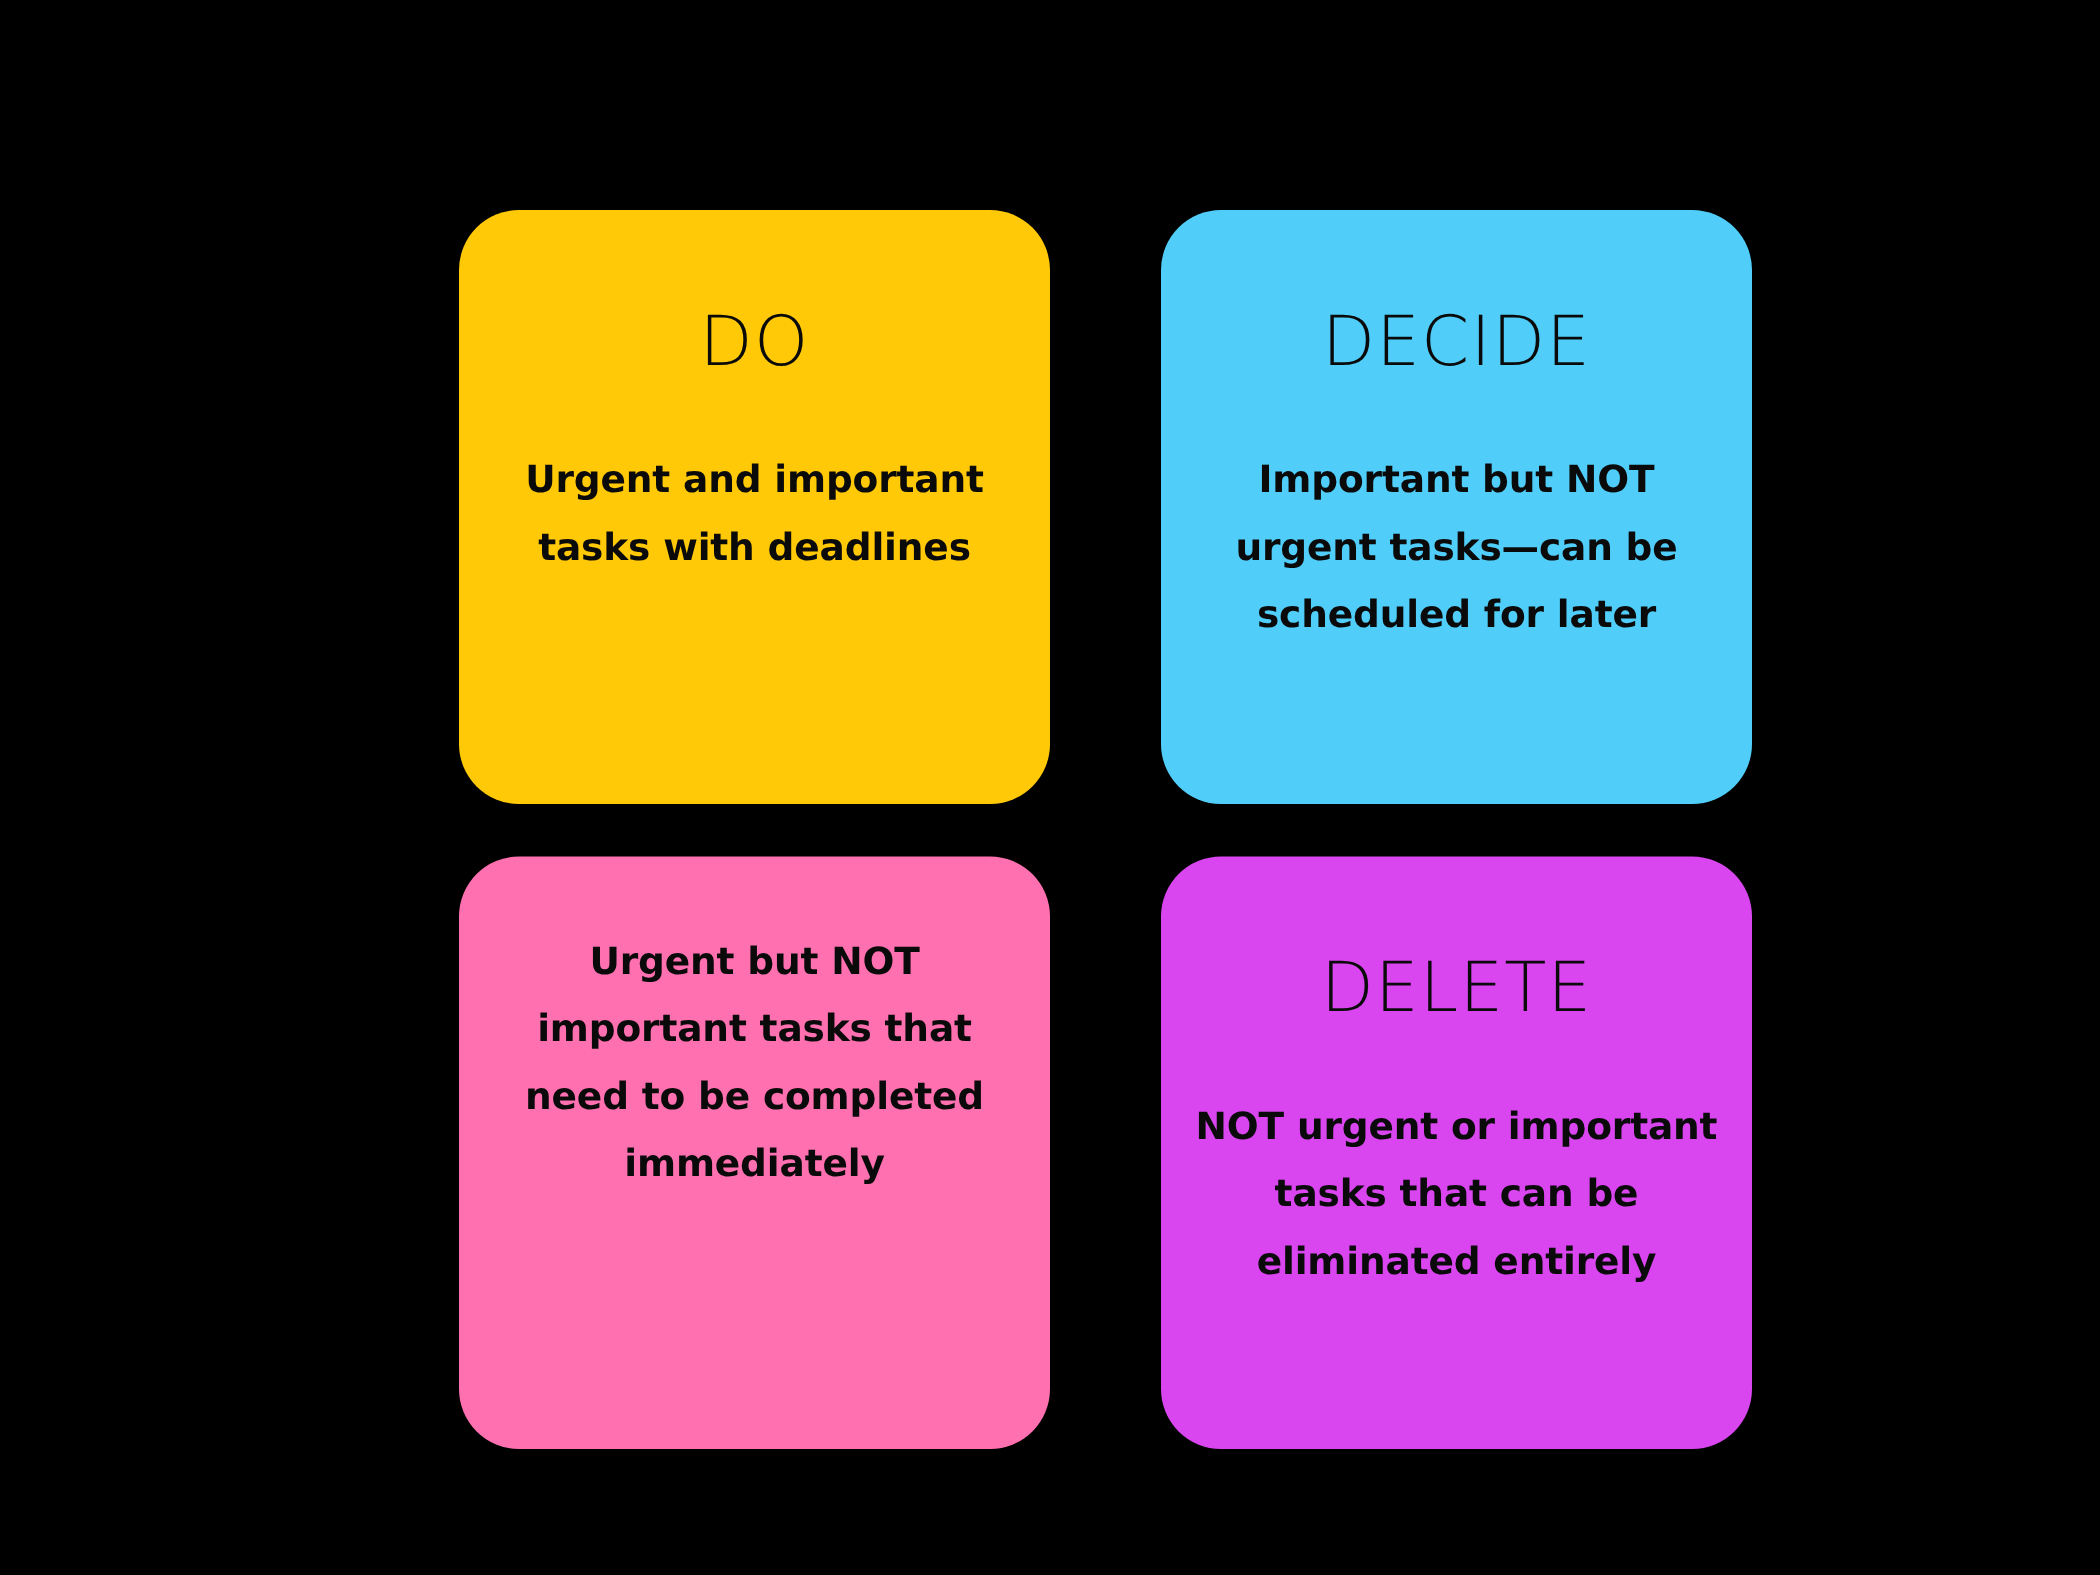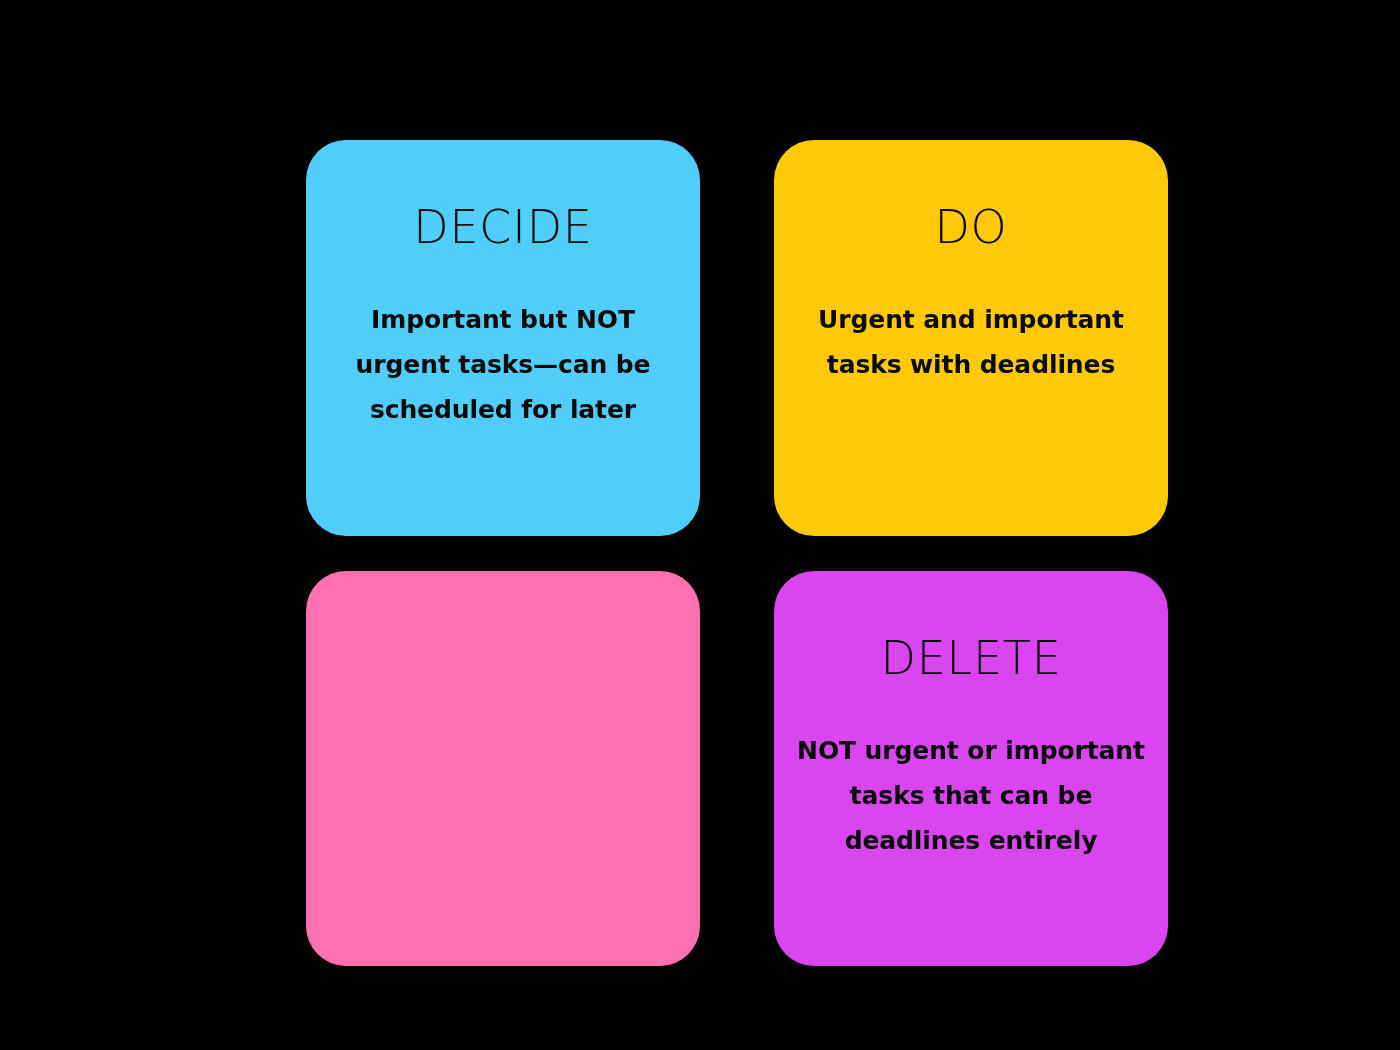--- a/index.html
+++ b/index.html
@@ -68,32 +68,33 @@
     padding-right: 2px;
   }
 </style>
 </head>
 <body style="background: rgb(0, 0, 0);">
 
 <div id="canvas" style="width: 1400px; height: 1050px; background: rgb(0, 0, 0);">
 
   <div class="matrix-grid">
 
+    <div class="quadrant-card" id="card-do" style="background: rgb(255, 201, 7);">
+      <span class="quadrant-title" style="color: rgb(10, 10, 10);">DO</span>
+      <span class="quadrant-body" style="color: rgb(10, 10, 10);">Urgent and important tasks with deadlines</span>
+    </div>
+
     <div class="quadrant-card" id="card-decide" style="background: rgb(80, 206, 249);">
       <span class="quadrant-title" style="color: rgb(10, 10, 10);">DECIDE</span>
       <span class="quadrant-body" style="color: rgb(10, 10, 10);">Important but NOT urgent tasks—can be scheduled for later</span>
     </div>
 
-    <div class="quadrant-card" id="card-do" style="background: rgb(255, 201, 7);">
-      <span class="quadrant-title" style="color: rgb(10, 10, 10);">DO</span>
-      <span class="quadrant-body" style="color: rgb(10, 10, 10);">Urgent and important tasks with deadlines</span>
-    </div>
-
     <div class="quadrant-card" id="card-delegate" style="background: rgb(255, 112, 176);">
+      <span class="quadrant-body" style="color: rgb(10, 10, 10);">Urgent but NOT important tasks that need to be completed immediately</span>
     </div>
 
     <div class="quadrant-card" id="card-delete" style="background: #d946ef;">
       <span class="quadrant-title" style="color: rgb(10, 10, 10);">DELETE</span>
-      <span class="quadrant-body" style="color: rgb(10, 10, 10);">NOT urgent or important tasks that can be deadlines entirely</span>
+      <span class="quadrant-body" style="color: rgb(10, 10, 10);">NOT urgent or important tasks that can be eliminated entirely</span>
     </div>
 
   </div>
 </div>
 
 </body></html>

